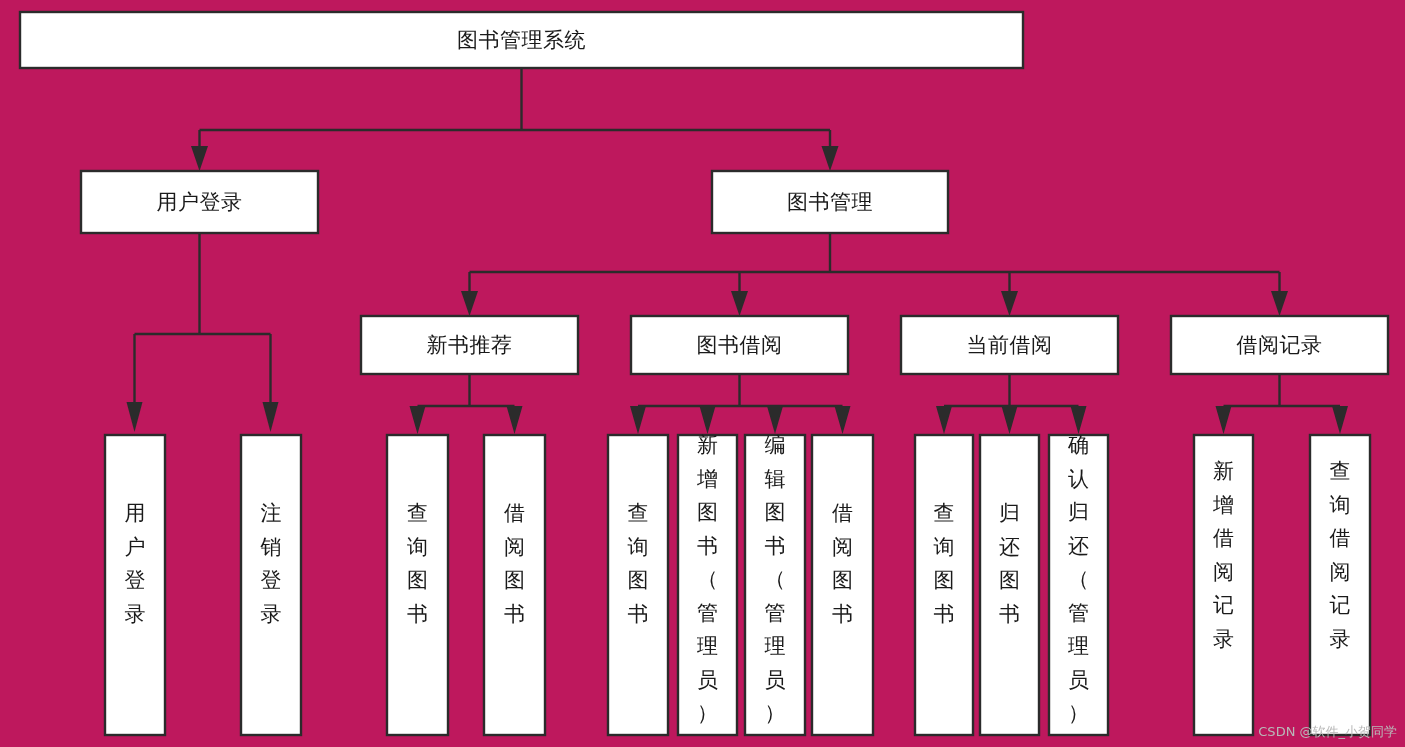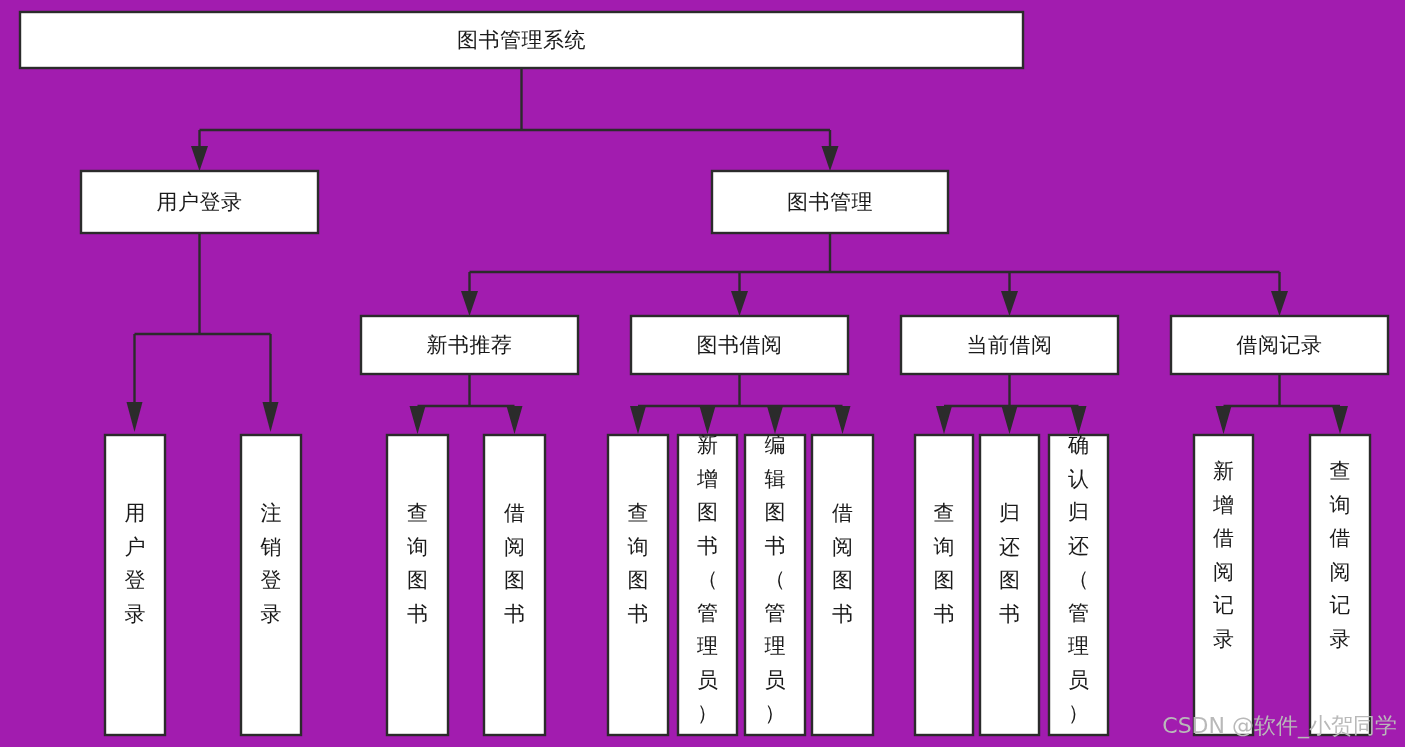--- a/index.html
+++ b/index.html
@@ -11,21 +11,21 @@
   body {
     font-family: "DejaVu Sans", "Liberation Sans", sans-serif;
     width: 1405px;
     height: 747px;
     overflow: hidden;
   }
   #diagram-root {
     position: relative;
     width: 1405px;
     height: 747px;
-    background: #a21caf;
+    background: #be185d;
   }
   svg#tree-svg {
     position: absolute;
     left: 0;
     top: 0;
     width: 1405px;
     height: 747px;
     display: block;
   }
   .node-rect {
@@ -56,21 +56,21 @@
     font-size: 21px;
     fill: #1a1a1a;
     text-anchor: middle;
     letter-spacing: 0px;
   }
   .watermark-text {
     position: absolute;
     right: 8px;
     bottom: 6px;
     font-family: "DejaVu Sans", "Liberation Sans", sans-serif;
-    font-size: 22px;
+    font-size: 13px;
     color: #b9b9b9;
     white-space: nowrap;
     pointer-events: none;
     user-select: none;
   }
 </style>
 </head>
 <body>
 
 <div id="diagram-root">

